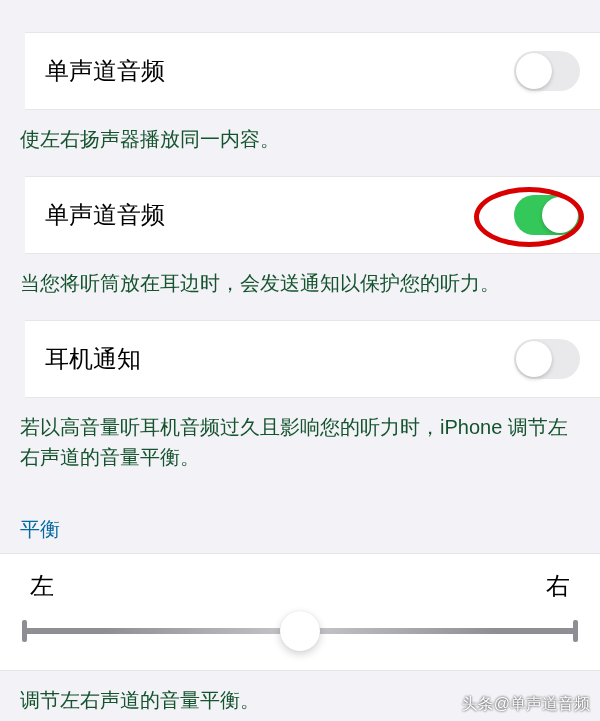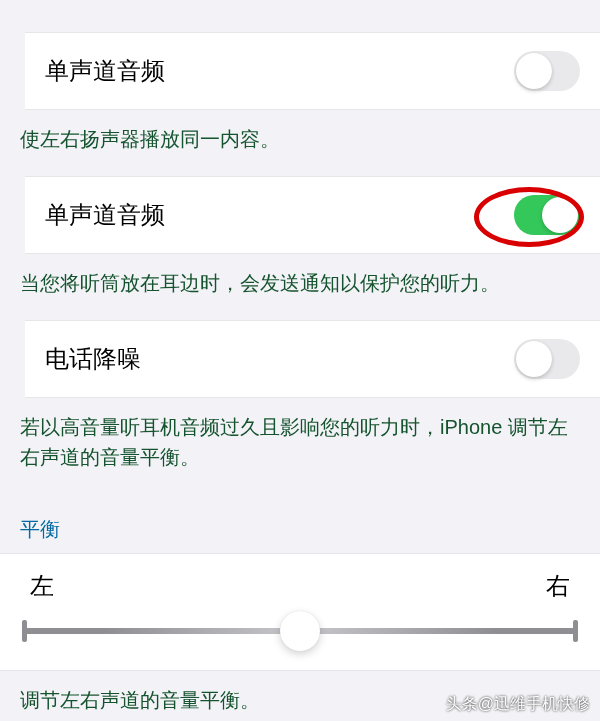--- a/index.html
+++ b/index.html
@@ -133,34 +133,34 @@
 
 <div class="row" style="position:relative;">
   <span class="row-label">单声道音频</span>
   <div class="switch on">
       <div class="knob"></div>
     </div>
 </div>
 <div class="footer-text">当您将听筒放在耳边时，会发送通知以保护您的听力。</div>
 
 <div class="row">
-  <span class="row-label">电话降噪</span>
+  <span class="row-label">耳机通知</span>
   <div class="switch off">
       <div class="knob"></div>
     </div>
 </div>
 <div class="footer-text">若以高音量听耳机音频过久且影响您的听力时，iPhone 调节左右声道的音量平衡。</div>
 
 <div class="section-header">平衡</div>
 <div class="slider-container">
   <div class="slider-labels">
     <span>左</span>
     <span>右</span>
   </div>
   <div class="slider-track">
     <div class="slider-thumb"></div>
   </div>
 </div>
 <div class="footer-text">调节左右声道的音量平衡。</div>
 
 <div class="highlight-ellipse" style="left:474px; top:187px; width:110px; height:60px;"></div>
 
-<div class="watermark">头条@迅维手机快修</div>
+<div class="watermark">头条@单声道音频</div>
 
 </body></html>

